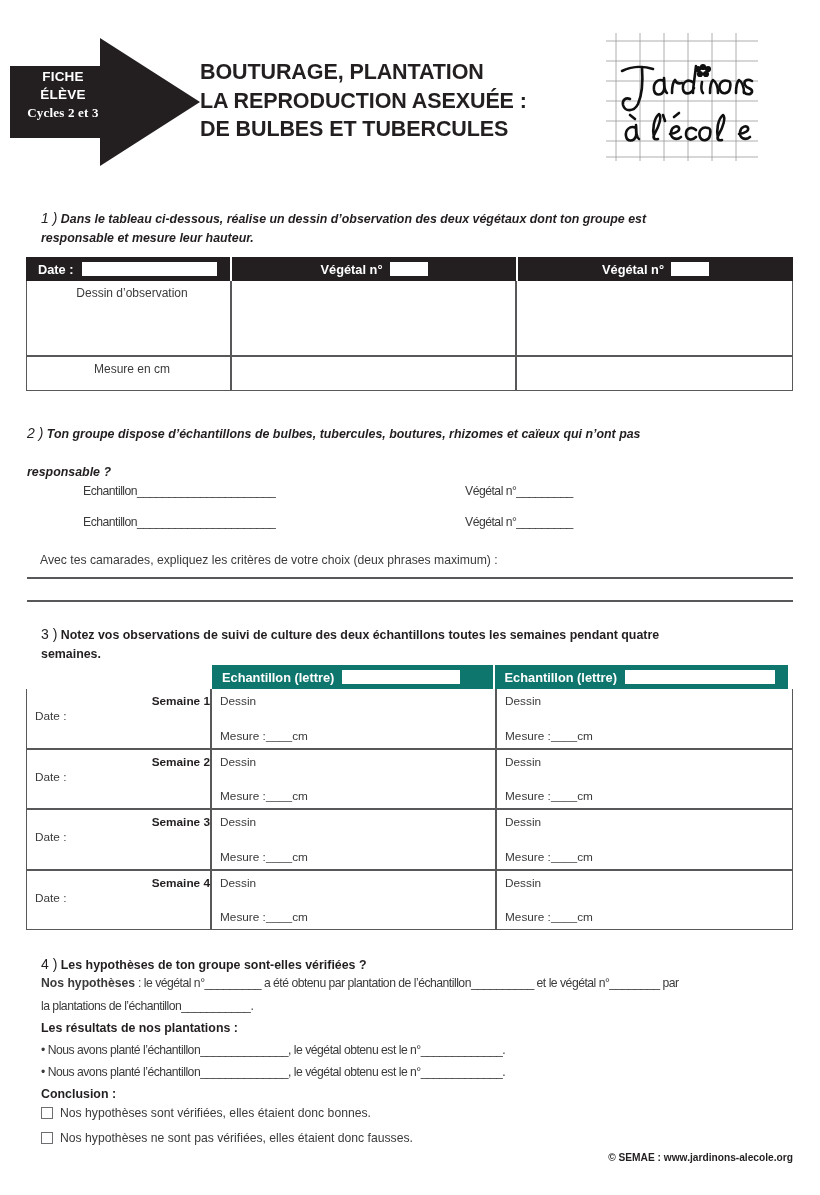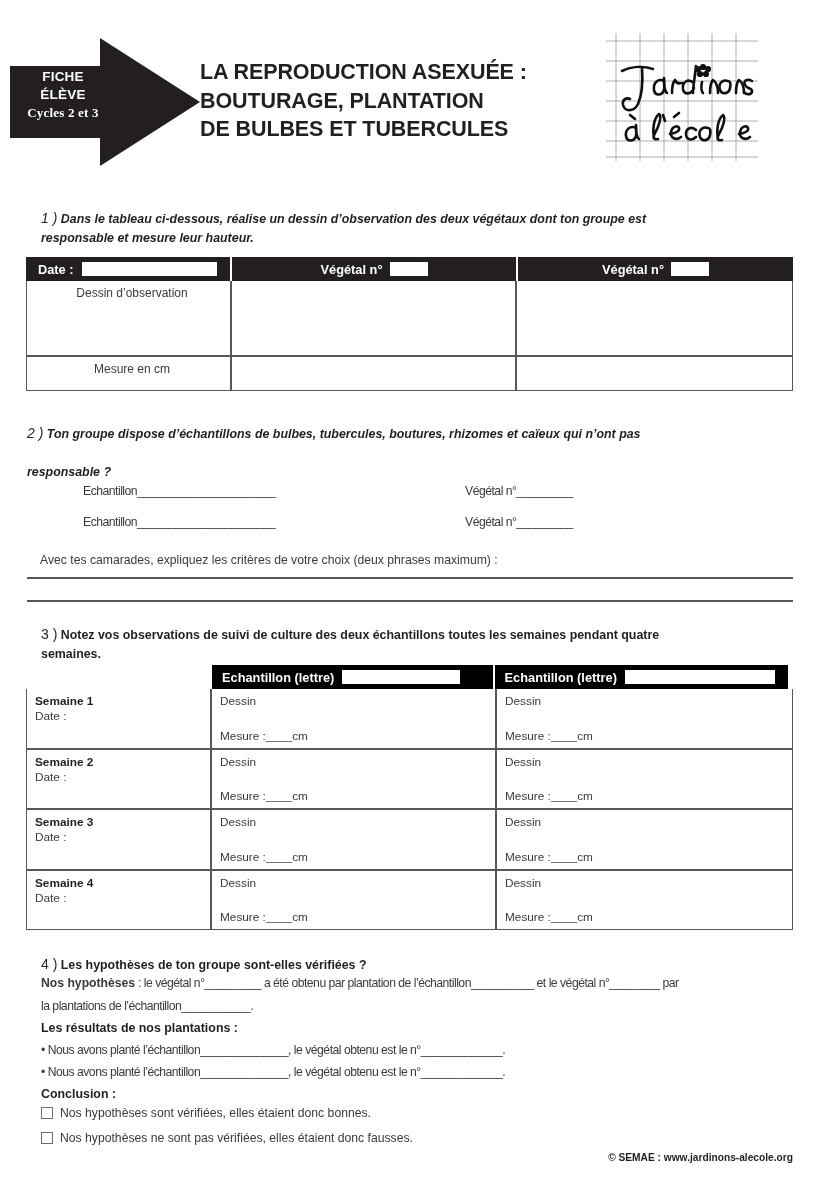--- a/index.html
+++ b/index.html
@@ -145,21 +145,21 @@
     position: absolute;
     left: 26px;
     top: 665px;
     width: 767px;
   }
   .t2-header {
     display: flex;
     height: 24px;
     margin-left: 186px;
     width: 576px;
-    background: #000000;
+    background: #0f766e;
     align-items: center;
     box-sizing: border-box;
   }
   .t2-h-cell {
     color: #ffffff;
     font-size: 12.8px;
     font-weight: bold;
     display: flex;
     align-items: center;
     height: 100%;
@@ -177,21 +177,21 @@
   .t2-c {
     box-sizing: border-box;
     font-size: 12px;
     color: #3a3a3a;
     padding: 5px 0 0 8px;
     position: relative;
   }
   .t2-c1 { width: 185px; border-right: 2px solid #58585b; }
   .t2-c2 { width: 285px; border-right: 2px solid #58585b; }
   .t2-c3 { width: 293px; }
-  .t2-week { font-weight: bold; color: #231f20; display: block; font-size: 11.8px; }
+  .t2-week { font-weight: bold; color: #231f20; display: block; font-size: 11.8px; text-align: right; }
   .t2-date { display: block; font-size: 11.8px; margin-top: 1px; }
   .t2-dessin { display: block; font-size: 11.8px; }
   .t2-mesure { position: absolute; left: 8px; bottom: 5px; font-size: 11.8px; }
 
   
   .cb-line {
     position: absolute;
     font-size: 12.2px;
     color: #3a3a3a;
     display: flex;
@@ -225,22 +225,22 @@
     <svg width="190" height="128" viewBox="0 0 190 128">
       <polygon points="0,28 90,28 90,0 190,64 90,128 90,100 0,100" fill="#231f20"></polygon>
     </svg>
   </div>
   <div class="arrow-label">
     <span class="l1">FICHE ÉLÈVE</span>
     <span class="l2">Cycles 2 et 3</span>
   </div>
 
   <div class="doc-title">
+    <span class="tline">BOUTURAGE, PLANTATION</span>
     <span class="tline">LA REPRODUCTION ASEXUÉE :</span>
-    <span class="tline">BOUTURAGE, PLANTATION</span>
     <span class="tline">DE BULBES ET TUBERCULES</span>
   </div>
 
   <div class="logo">
     <svg width="152" height="128" viewBox="0 0 152 128">
       <rect x="0" y="0" width="152" height="128" fill="#ffffff"></rect>
       <g stroke="#9a9a9a" stroke-width="0.8">
         <line x1="0" y1="8" x2="152" y2="8"></line>
         <line x1="0" y1="28" x2="152" y2="28"></line>
         <line x1="0" y1="48" x2="152" y2="48"></line>

